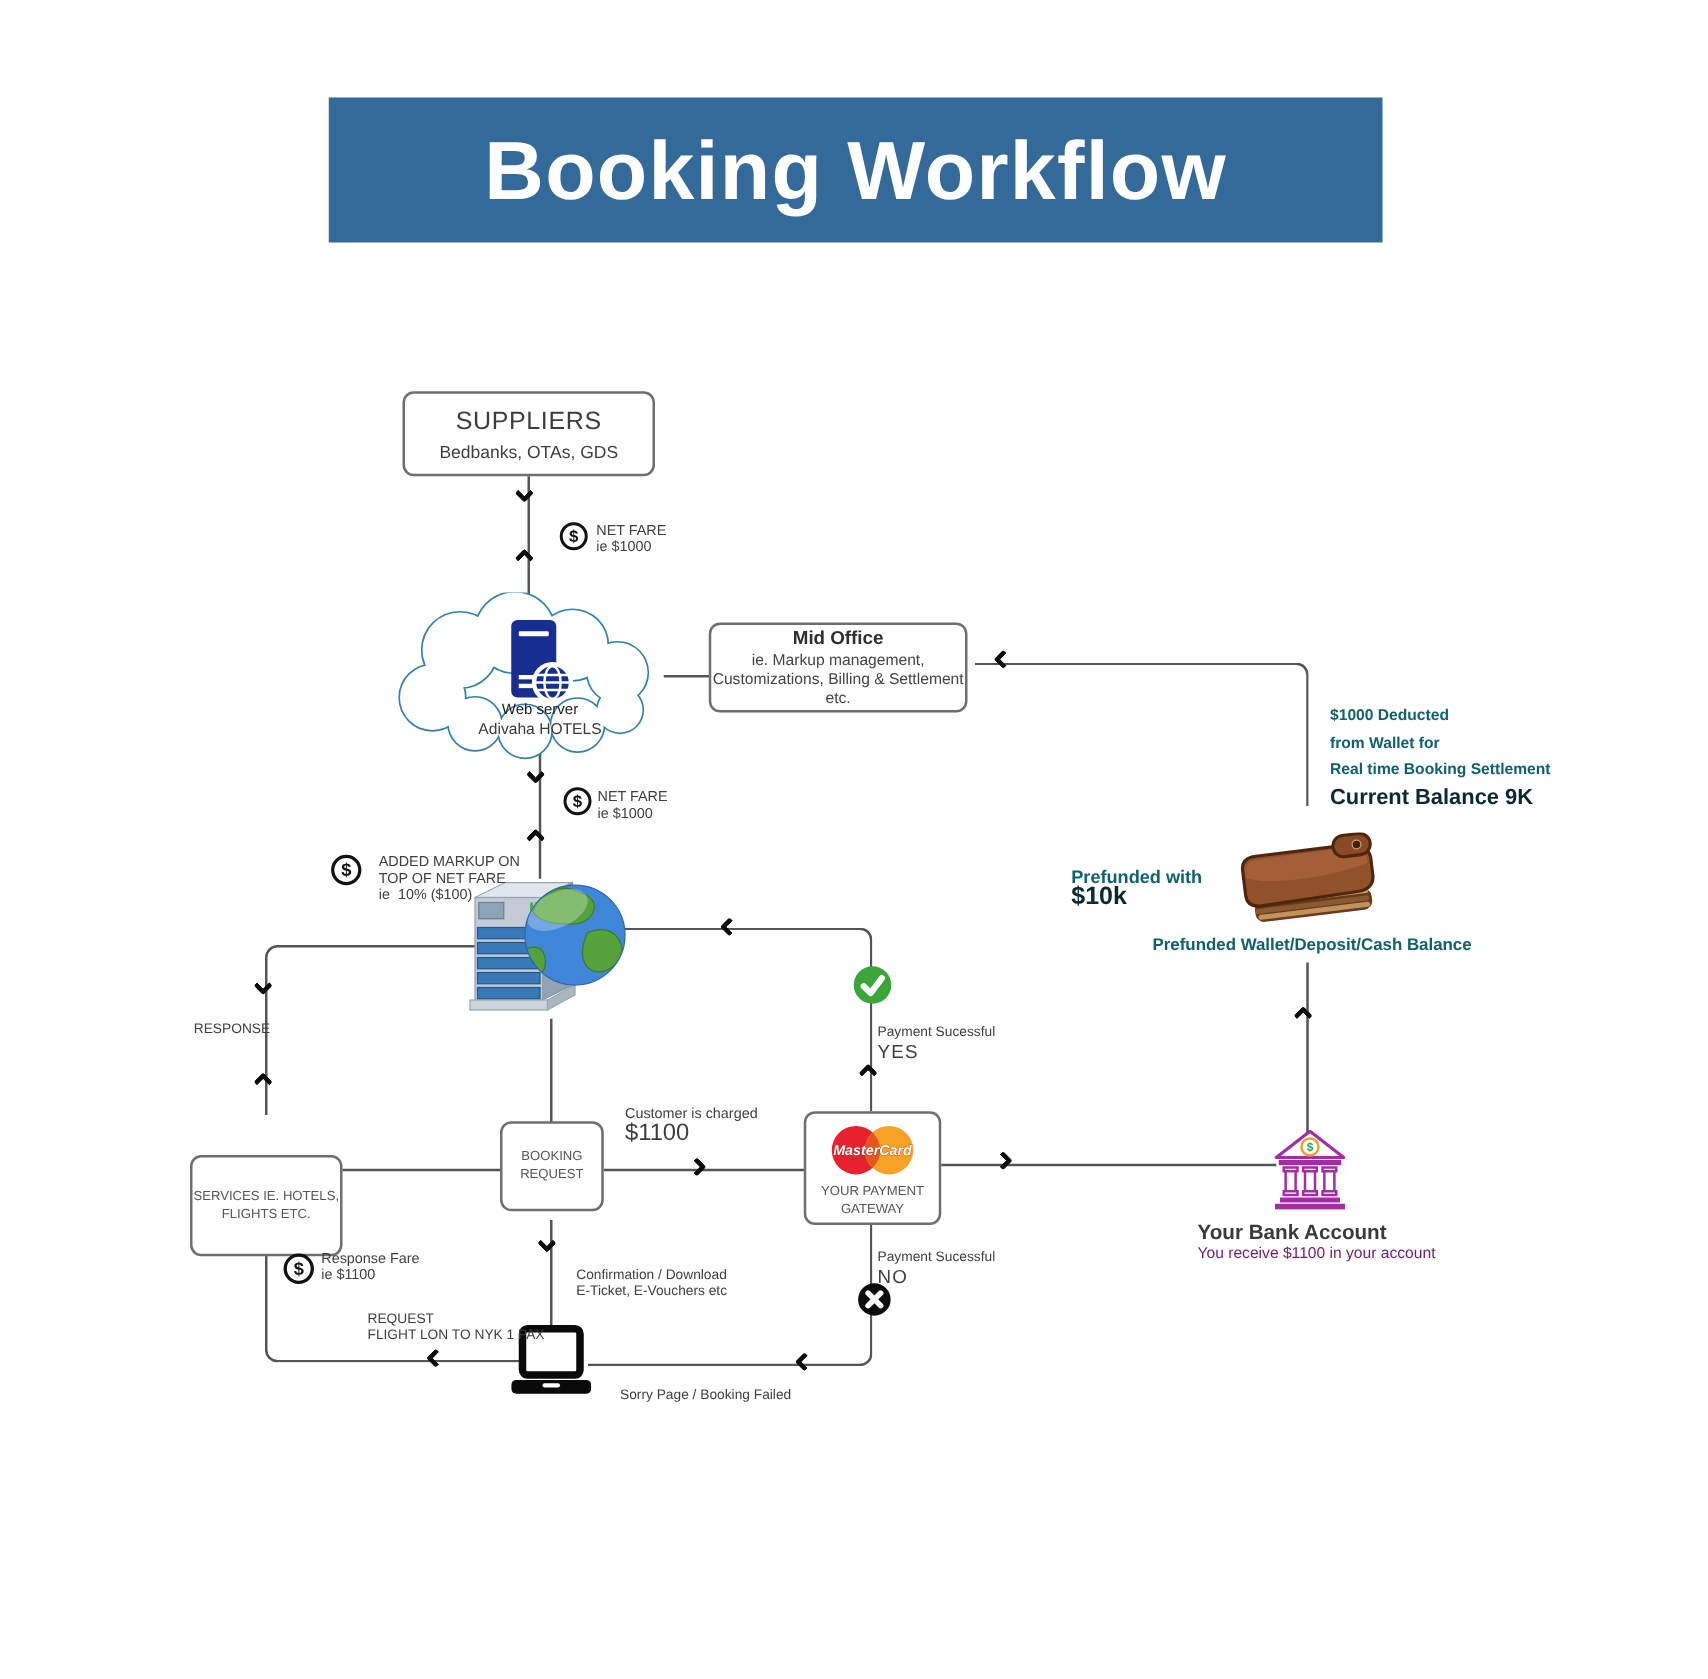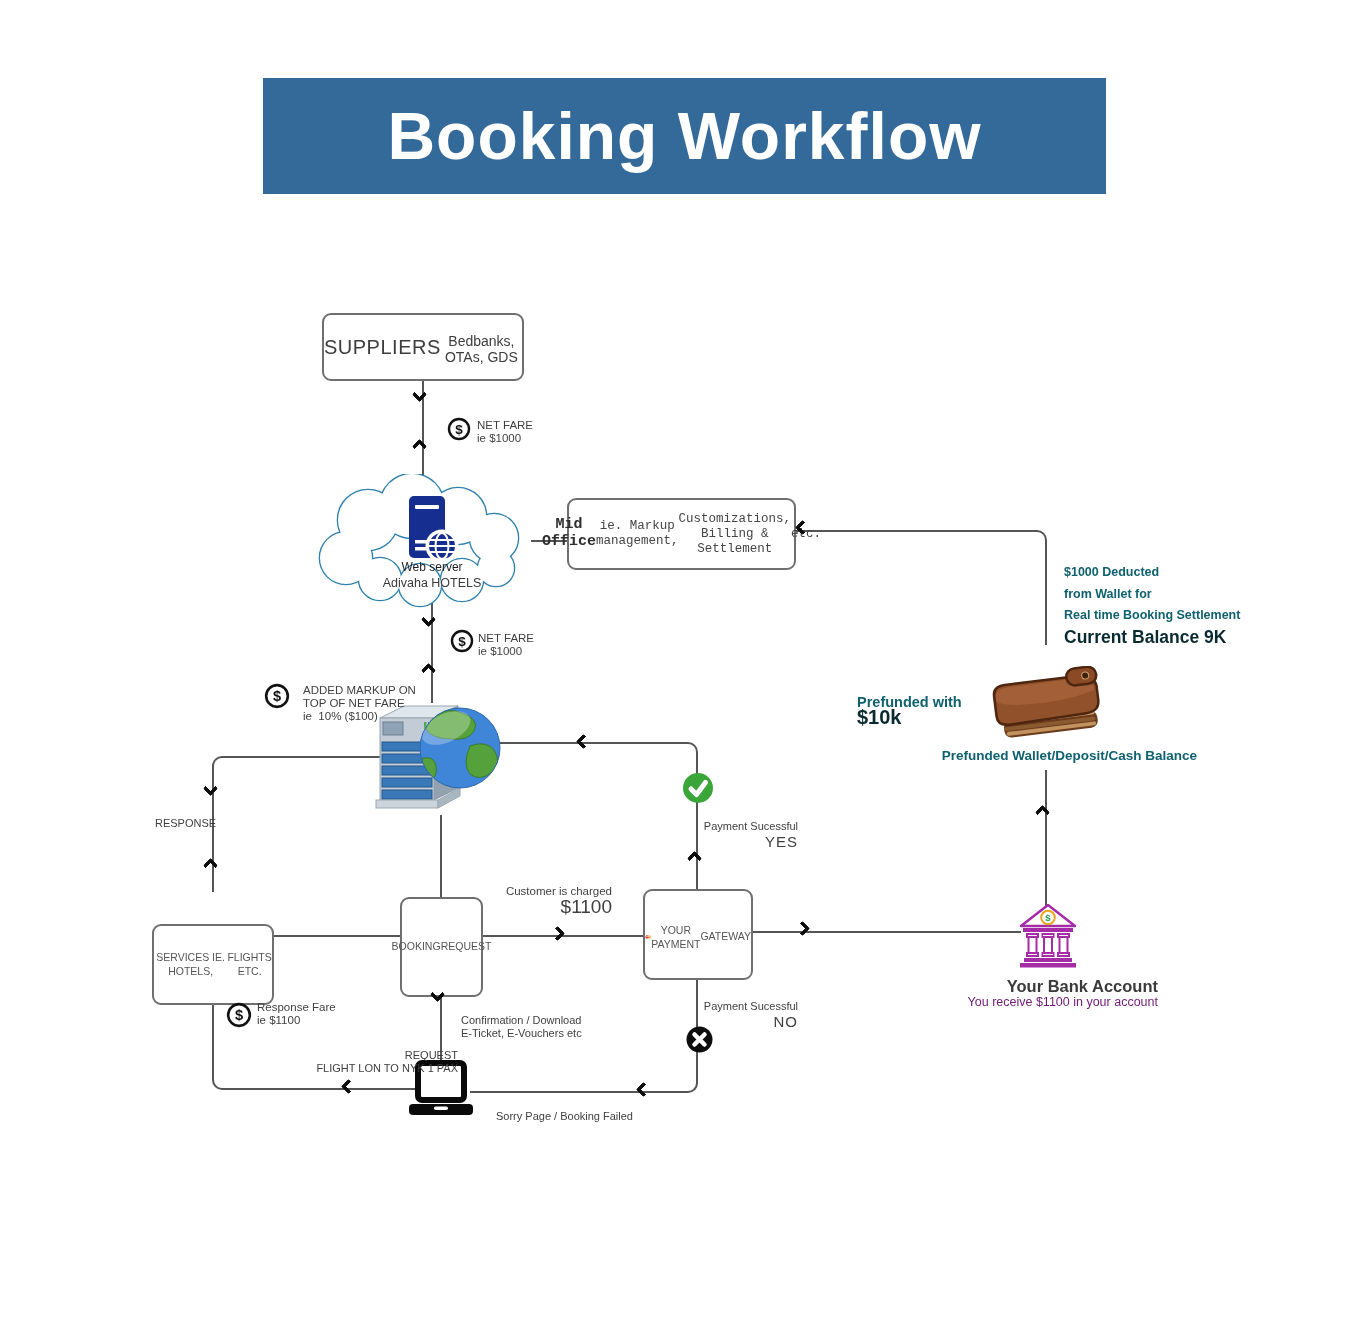--- a/index.html
+++ b/index.html
@@ -20,31 +20,31 @@
   
   .chev{position:absolute;width:11px;height:11px;border-right:4.5px solid #0d0d0d;
         border-bottom:4.5px solid #0d0d0d;border-radius:2.5px;z-index:3;}
   .chev.down{transform:rotate(45deg);}
   .chev.up{transform:rotate(225deg);}
   .chev.left{transform:rotate(135deg);}
   .chev.right{transform:rotate(-45deg);}
 
   
   .node{position:absolute;background:#fff;border:2px solid #6f6f6f;border-radius:9px;
-        display:flex;flex-direction:row;align-items:center;justify-content:center;
+        display:flex;flex-direction:column;align-items:center;justify-content:center;
         text-align:center;color:#4a4a4a;z-index:2;}
   .node .big{font-size:20px;letter-spacing:.5px;color:#3d3d3d;}
   .node .sub{font-size:14px;margin-top:4px;color:#3d3d3d;}
   .node .small{font-size:10.5px;line-height:1.3;color:#555;}
   .mid-title{font-size:15px;font-weight:bold;color:#2e2e2e;margin-bottom:2px;}
   .mid-desc{font-size:12.5px;line-height:1.2;color:#444;}
 
   
   .lbl{position:absolute;font-size:11.5px;line-height:13px;color:#3f3f3f;z-index:2;}
-  .lbl.c{text-align:right;}
+  .lbl.c{text-align:left;}
   .amount-big{font-size:19px;margin-top:2px;color:#3f3f3f;}
   .yesno-val{font-size:15px;letter-spacing:1px;margin-top:2px;color:#3f3f3f;}
   .teal{color:#0f6170;font-weight:bold;}
   .teal-line{font-size:12.5px;margin-bottom:8.5px;}
   .balance{font-size:17.5px;font-weight:bold;color:#0a2a31;}
   .prefund-amt{font-size:20px;font-weight:bold;color:#0a2a31;margin-top:2px;}
   .bank-title{font-size:16.5px;font-weight:bold;color:#3a3a3a;}
   .bank-sub{font-size:12.5px;color:#701a75;margin-top:3px;}
   .cloud-lbl{position:absolute;text-align:center;z-index:2;color:#1d1d1d;font-size:12px;}
   .cloud-sub{position:absolute;text-align:center;z-index:2;color:#3a3a3a;font-size:12.5px;}
@@ -92,33 +92,33 @@
   <div class="chev down" style="left:432px;top:989px;"></div>
   <div class="chev left" style="left:638px;top:1084px;"></div>
   <div class="chev left" style="left:343px;top:1081px;"></div>
   <div class="chev left" style="left:578px;top:736px;"></div>
 
   <div class="node" style="left:322px;top:313px;width:202px;height:68px;">
     <div class="big">SUPPLIERS</div>
     <div class="sub">Bedbanks, OTAs, GDS</div>
   </div>
 
-  <div class="node" style="left:567px;top:498px;width:229px;height:72px;font-family:Liberation Mono, monospace;">
+  <div class="node" style="left:567px;top:498px;width:207px;height:72px;">
     <div class="mid-title">Mid Office</div>
     <div class="mid-desc">ie. Markup management,</div>
     <div class="mid-desc">Customizations, Billing &amp; Settlement</div>
     <div class="mid-desc">etc.</div>
   </div>
 
   <div class="node" style="left:152px;top:924px;width:122px;height:81px;">
     <div class="small">SERVICES IE. HOTELS,</div>
     <div class="small">FLIGHTS ETC.</div>
   </div>
 
-  <div class="node" style="left:400px;top:897px;width:83px;height:100px;">
+  <div class="node" style="left:400px;top:897px;width:83px;height:72px;">
     <div class="small">BOOKING</div>
     <div class="small">REQUEST</div>
   </div>
 
   <div class="node" style="left:643px;top:889px;width:110px;height:91px;padding-top:4px;">
     <svg width="74" height="46" viewBox="0 0 84 52">
       <circle cx="27" cy="25" r="22" fill="#e8212f"></circle>
       <circle cx="57" cy="25" r="22" fill="#f7a226"></circle>
       <path d="M42 8.9 A22 22 0 0 1 42 41.1 A22 22 0 0 1 42 8.9 Z" fill="#e2571d"></path>
       <text x="42" y="29.5" text-anchor="middle" font-size="13" font-style="italic" font-weight="bold" fill="#ffffff" stroke="#8c1f14" stroke-width="0.5" paint-order="stroke" font-family="Liberation Sans, sans-serif">MasterCard</text>

